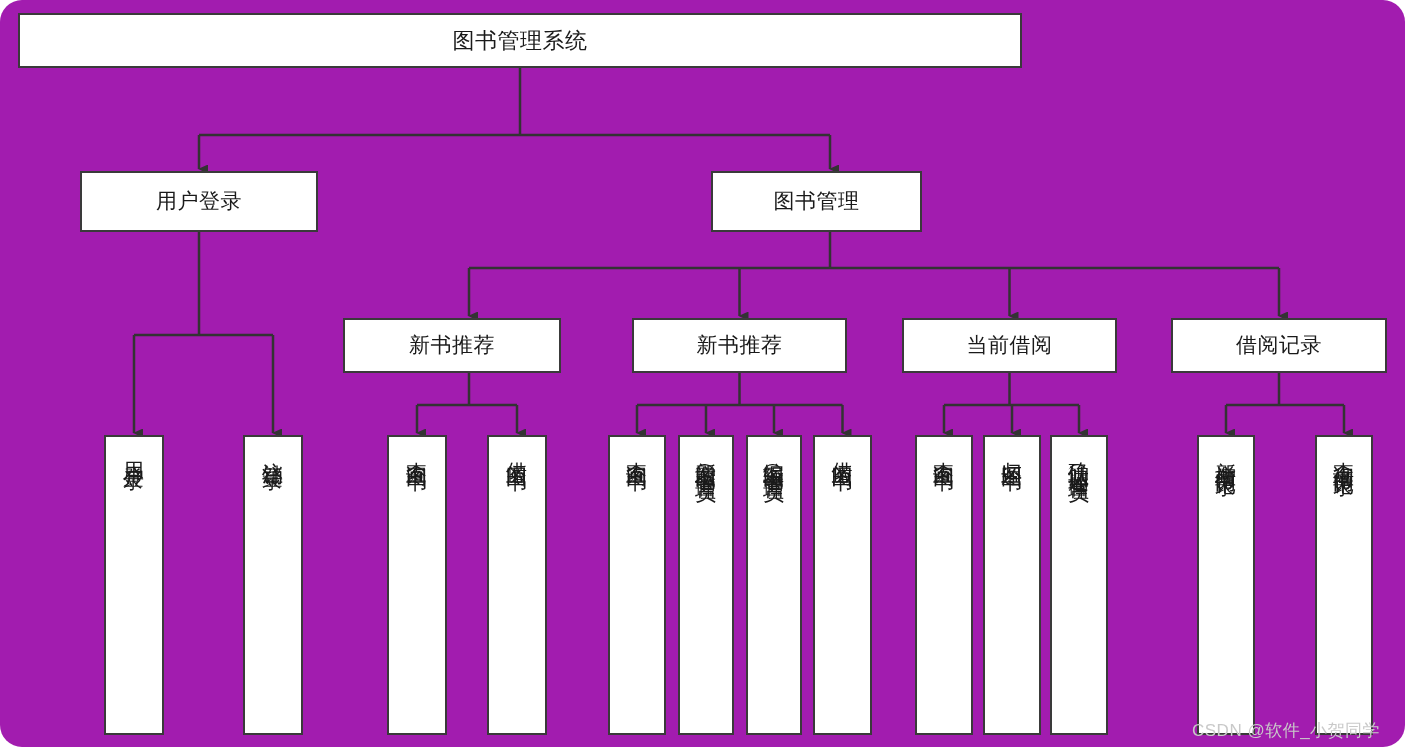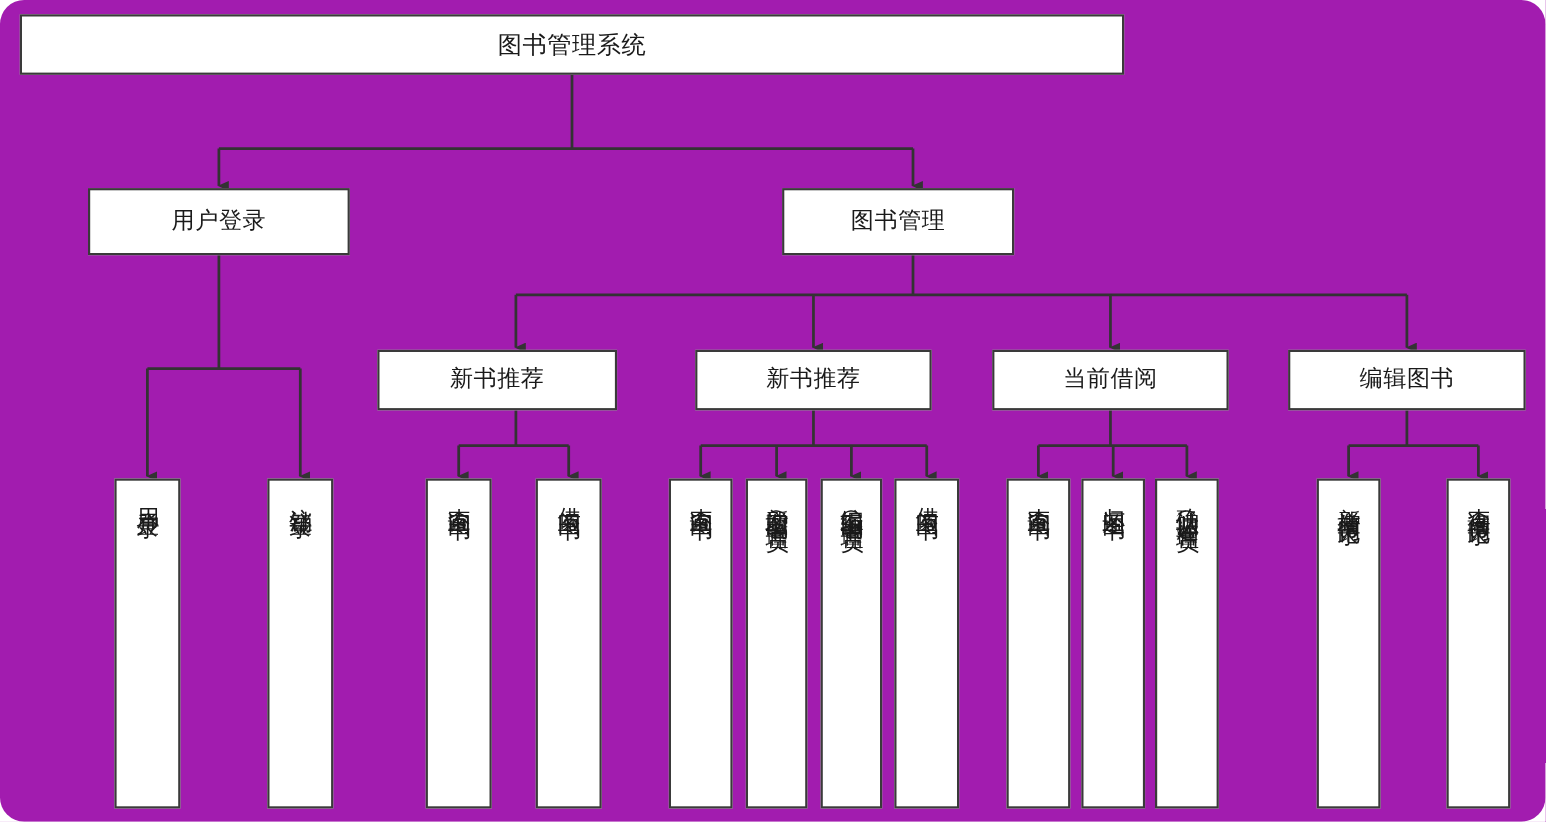--- a/index.html
+++ b/index.html
@@ -119,21 +119,21 @@
       <div class="node horiz" style="left: 343px; top: 318px; width: 218px; height: 55px; border-color: rgb(58, 58, 58); background: rgb(255, 255, 255);">
         <span class="label">新书推荐</span>
       </div>
       <div class="node horiz" style="left: 632px; top: 318px; width: 215px; height: 55px; border-color: rgb(58, 58, 58); background: rgb(255, 255, 255);">
         <span class="label">新书推荐</span>
       </div>
       <div class="node horiz" style="left: 902px; top: 318px; width: 215px; height: 55px; border-color: rgb(58, 58, 58); background: rgb(255, 255, 255); align-items: center;">
         <span class="label">当前借阅</span>
       </div>
       <div class="node horiz" style="left: 1171px; top: 318px; width: 216px; height: 55px; border-color: rgb(58, 58, 58); background: rgb(255, 255, 255);">
-        <span class="label">编辑图书</span>
+        <span class="label">借阅记录</span>
       </div>
       <div class="node vert" style="left: 104px; top: 435px; width: 60px; height: 300px; border-color: rgb(58, 58, 58); background: rgb(255, 255, 255);">
         <span class="label">用户登录</span>
       </div>
       <div class="node vert" style="left: 243px; top: 435px; width: 60px; height: 300px; border-color: rgb(58, 58, 58); background: rgb(255, 255, 255);">
         <span class="label">注销登录</span>
       </div>
       <div class="node vert" style="left: 387px; top: 435px; width: 60px; height: 300px; border-color: rgb(58, 58, 58); background: rgb(255, 255, 255);">
         <span class="label">查询图书</span>
       </div>
@@ -162,13 +162,14 @@
         <span class="label">确认归还（管理员）</span>
       </div>
       <div class="node vert" style="left: 1197px; top: 435px; width: 58px; height: 300px; border-color: rgb(58, 58, 58); background: rgb(255, 255, 255);">
         <span class="label">新增借阅记录</span>
       </div>
       <div class="node vert" style="left: 1315px; top: 435px; width: 58px; height: 300px; border-color: rgb(58, 58, 58); background: rgb(255, 255, 255);">
         <span class="label">查询借阅记录</span>
       </div>
     </div>
 
+  <div id="watermark" style="left: 1192px; top: 719px; color: rgb(201, 201, 201);">CSDN @软件_小贺同学</div>
 </div>
 
 </body></html>

